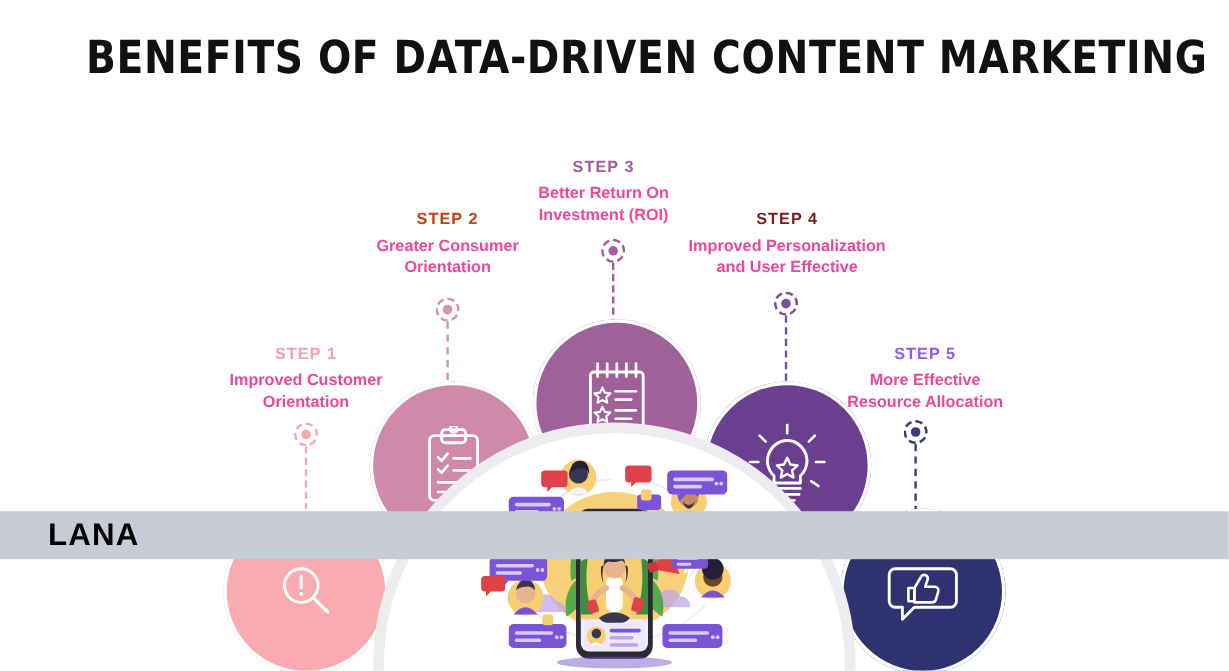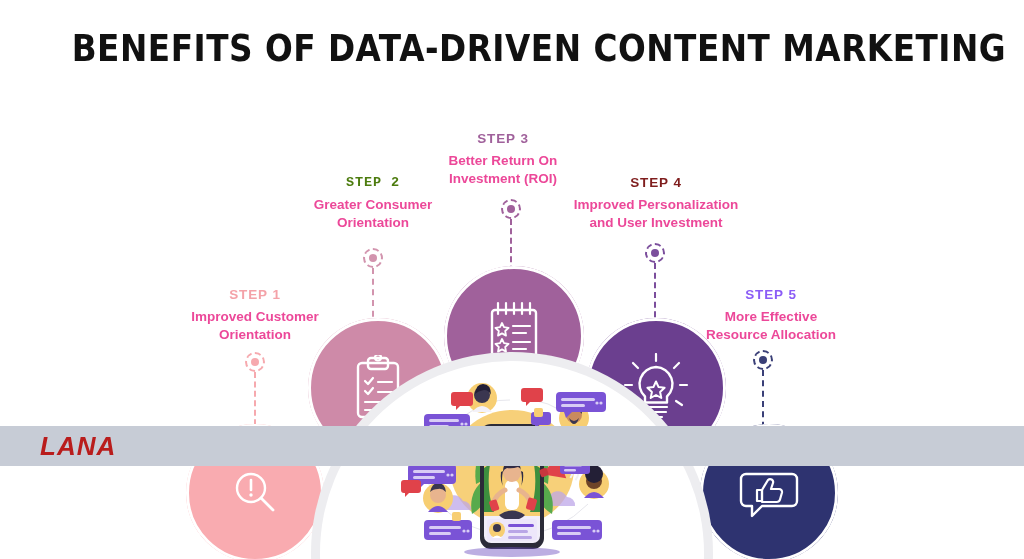--- a/index.html
+++ b/index.html
@@ -73,51 +73,51 @@
   }
   #illo{position:absolute;left:398px;top:372px;width:228px;height:187px;}
 
   
   #footer{
     position:absolute;left:0;bottom:0;width:1024px;height:40px;
     background:#c7ccd6;
   }
   #footer .brand{
     position:absolute;left:40px;top:50%;transform:translateY(-50%);
-    font-size:26px;font-weight:700;letter-spacing:1px;color:#b91c1c;font-style:italic;
+    font-size:26px;font-weight:700;letter-spacing:1px;color:#000000;
   }
 </style>
 </head>
 <body>
 
 <div id="stage">
 
   <div class="title">BENEFITS OF DATA-DRIVEN CONTENT MARKETING</div>
 
   <div class="step-text" style="left:405px;top:132px;width:196px;">
     <div class="step-kicker" style="color:#A0619B;">STEP 3</div>
     <div class="step-desc">
       <span>Better Return On</span><br>
       <span>Investment (ROI)</span>
     </div>
   </div>
 
   <div class="step-text" style="left:279px;top:176px;width:188px;">
-    <div class="step-kicker" style="color:#4d7c0f;font-family:Liberation Mono, monospace;">STEP 2</div>
+    <div class="step-kicker" style="color:#c2410c;">STEP 2</div>
     <div class="step-desc">
       <span>Greater Consumer</span><br>
       <span>Orientation</span>
     </div>
   </div>
 
   <div class="step-text" style="left:558px;top:176px;width:196px;">
     <div class="step-kicker" style="color:#7f1d1d;">STEP 4</div>
     <div class="step-desc">
       <span>Improved Personalization</span><br>
-      <span>and User Investment</span>
+      <span>and User Effective</span>
     </div>
   </div>
 
   <div class="step-text" style="left:162px;top:288px;width:186px;">
     <div class="step-kicker" style="color:#F4A2A8;">STEP 1</div>
     <div class="step-desc">
       <span>Improved Customer</span><br>
       <span>Orientation</span>
     </div>
   </div>

